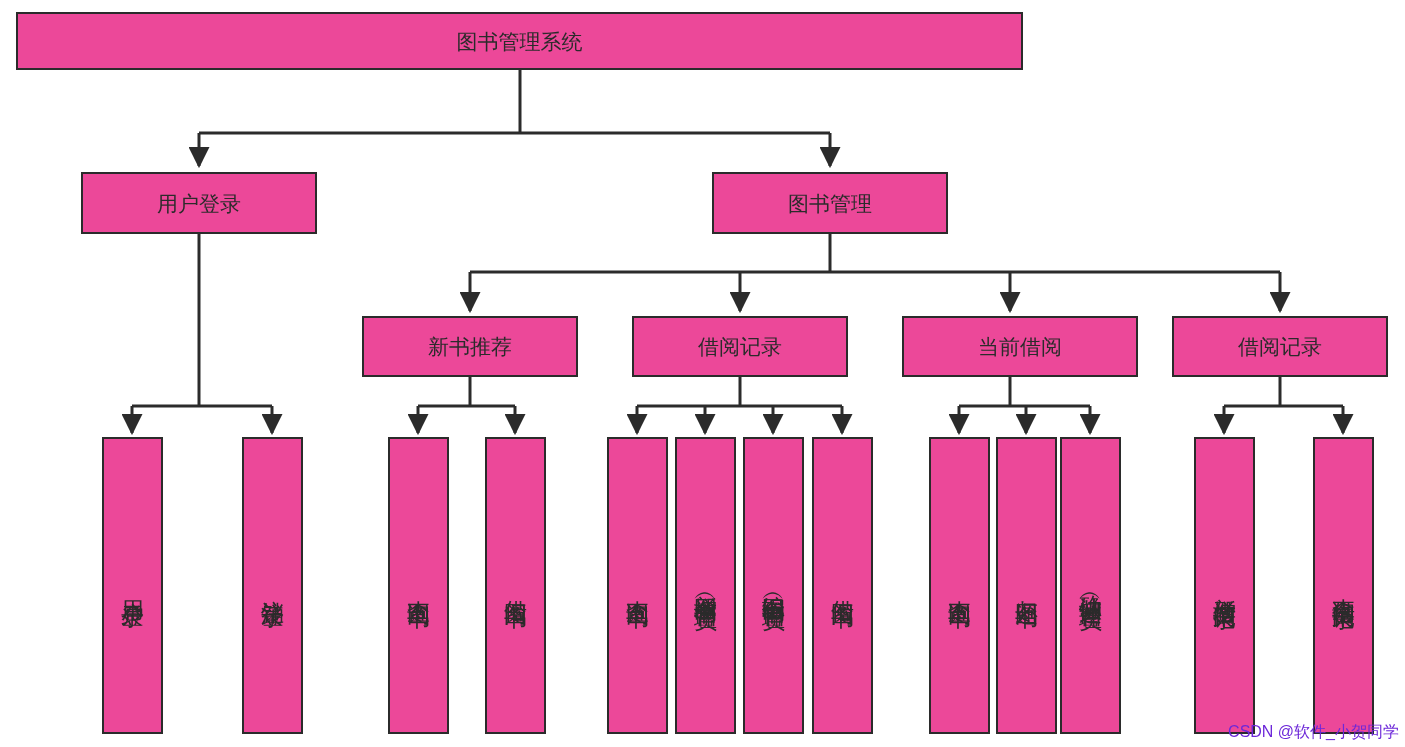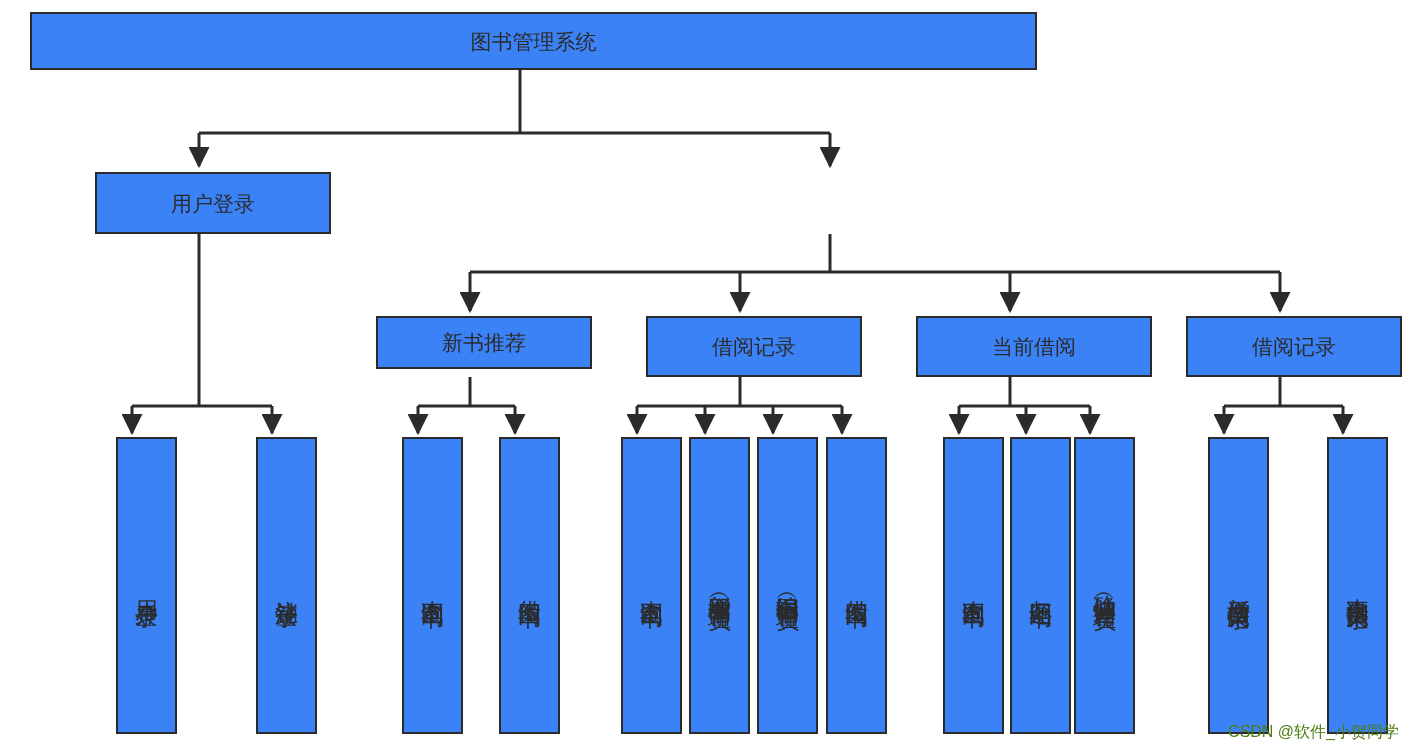--- a/index.html
+++ b/index.html
@@ -15,28 +15,27 @@
     width:1405px;height:747px;
   }
   #wires{
     position:absolute;left:0;top:0;
     width:1405px;height:747px;
     pointer-events:none;
   }
   .node{
     position:absolute;
     box-sizing:border-box;
-    background:#3b82f6;
+    background:#ec4899;
     border:2px solid #2b2b2b;
     display:flex;
     align-items:center;
     justify-content:center;
     color:#2b2b2b;
     z-index:3;
-    margin-left:14px;
   }
   .node .lbl{
     display:block;
     text-align:center;
     line-height:1.0;
     letter-spacing:0px;
   }
   
   .h-node .lbl{
     font-size:21px;
@@ -54,21 +53,21 @@
     text-orientation:upright;
     font-size:23px;
     line-height:1.0;
     letter-spacing:2px;
     white-space:nowrap;
   }
   #watermark{
     position:absolute;
     right:6px;bottom:4px;
     font-size:16px;
-    color:#4d7c0f;
+    color:#6d28d9;
     z-index:6;
     white-space:nowrap;
     font-family:"Liberation Sans","DejaVu Sans",sans-serif;
   }
 </style>
 </head>
 <body>
 
 <div id="diagram">
 
@@ -122,22 +121,25 @@
     </g>
   </svg>
 
   <div class="node h-node" id="root" style="left:16px;top:12px;width:1007px;height:58px;">
     <span class="lbl">图书管理系统</span>
   </div>
 
   <div class="node h-node" style="left:81px;top:172px;width:236px;height:62px;">
     <span class="lbl">用户登录</span>
   </div>
+  <div class="node h-node" style="left:712px;top:172px;width:236px;height:62px;">
+    <span class="lbl">图书管理</span>
+  </div>
 
-  <div class="node h-node" style="left:362px;top:316px;width:216px;height:53px;">
+  <div class="node h-node" style="left:362px;top:316px;width:216px;height:61px;">
     <span class="lbl">新书推荐</span>
   </div>
   <div class="node h-node" style="left:632px;top:316px;width:216px;height:61px;">
     <span class="lbl">借阅记录</span>
   </div>
   <div class="node h-node" style="left:902px;top:316px;width:236px;height:61px;">
     <span class="lbl">当前借阅</span>
   </div>
   <div class="node h-node" style="left:1172px;top:316px;width:216px;height:61px;justify-content:center;">
     <span class="lbl">借阅记录</span>

